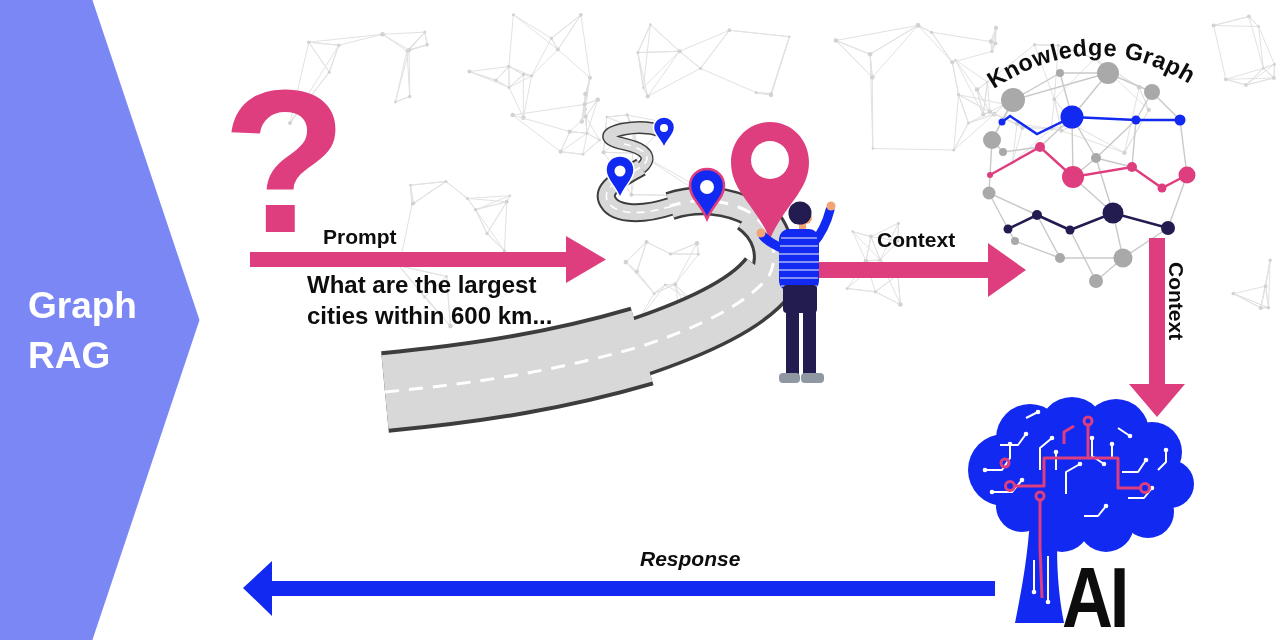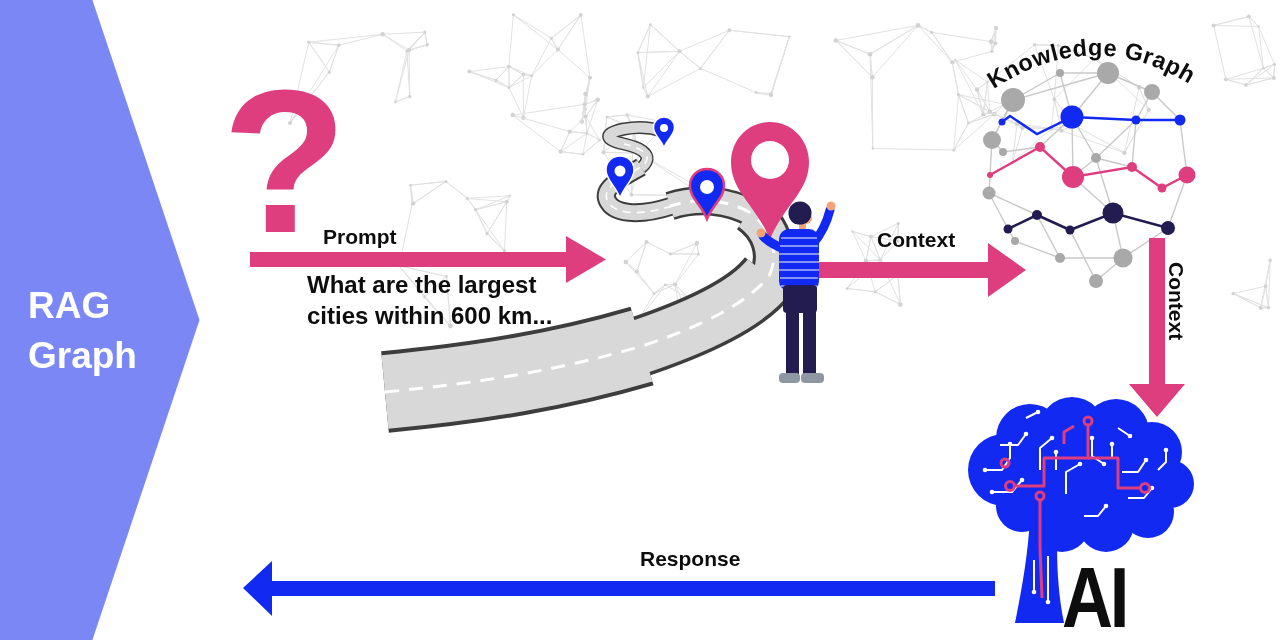--- a/index.html
+++ b/index.html
@@ -15,21 +15,21 @@
 
   #banner{position:absolute;left:0;top:0;width:210px;height:640px;background:var(--periwinkle);
           clip-path:polygon(0 0,44% 0,95% 50%,44% 100%,0 100%);}
   #brand{position:absolute;left:28px;top:281px;color:#fff;font-weight:800;font-size:37px;line-height:50px;}
   #qmark{position:absolute;left:222px;top:58px;font-size:205px;line-height:1;font-weight:800;color:var(--pink);}
 
   #prompt-label{left:323px;top:225px;font-size:21px;}
   #prompt-question{position:absolute;left:307px;top:269px;font-size:24px;font-weight:800;line-height:31px;color:#0d0d0d;}
   #context-label{left:877px;top:228px;font-size:21px;}
   #context-vertical{left:1188px;top:262px;font-size:21px;transform:rotate(90deg);transform-origin:0 0;}
-  #response-label{left:640px;top:547px;font-size:21px;}
+  #response-label{left:640px;top:547px;font-size:21px;font-style:italic;}
   #ai-label{left:1062px;top:549px;font-size:85px;font-weight:800;letter-spacing:-4px;
             transform:scaleX(.83);transform-origin:0 0;color:#0d0d0d;}
 
   .road-case{fill:none;stroke:var(--road_edge);stroke-linecap:butt;stroke-linejoin:round;}
   .road-surf{fill:none;stroke:var(--road_surface);stroke-linecap:butt;stroke-linejoin:round;}
   .road-dash{fill:none;stroke:#fff;stroke-width:3;stroke-dasharray:14 10;}
   .road-dash2{fill:none;stroke:#fff;stroke-width:1.6;stroke-dasharray:8 6;}
   .circ-w{fill:none;stroke:#fff;stroke-width:2;stroke-linejoin:round;}
   .circ-p{fill:none;stroke:var(--pink);stroke-width:3;stroke-linejoin:round;}
   .ring-p{fill:none;stroke:var(--pink);stroke-width:3;}
@@ -822,22 +822,22 @@
         <path class="circ-p" d="M 1040 500 L 1040 548 L 1042 598"></path>
         <circle class="ring-p" cx="1040" cy="496" r="4"></circle>
         <path class="circ-p" d="M 1064 444 L 1064 432 L 1074 426"></path>
         <circle class="ring-p" cx="1005" cy="463" r="4"></circle>
       </g>
     </g>
   </svg>
 
   <div id="banner"></div>
   <div id="brand">
+    <div>Graph</div>
     <div>RAG</div>
-    <div>Graph</div>
   </div>
 
   <div id="qmark">?</div>
 
   <div id="prompt-label" class="label">Prompt</div>
   <div id="prompt-question">
     <div>What are the largest</div>
     <div>cities within 600 km...</div>
   </div>
 

